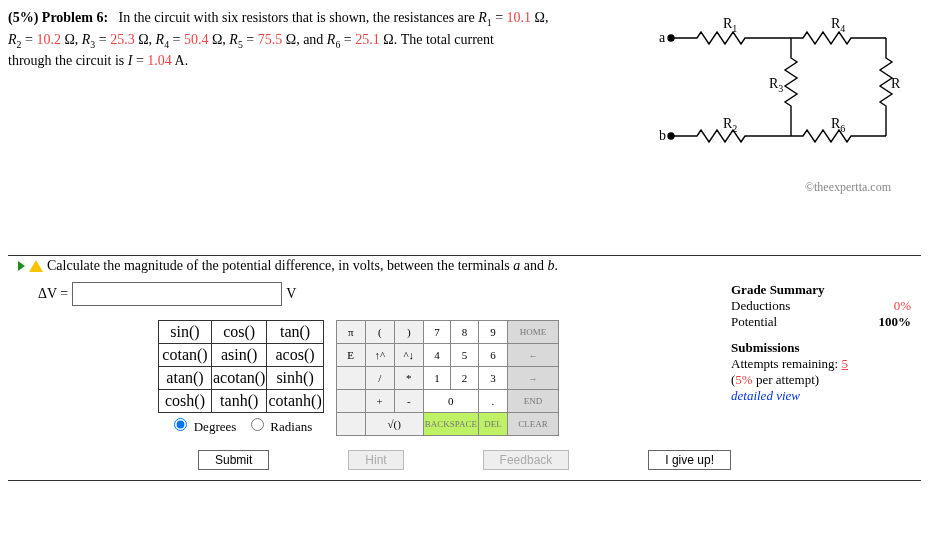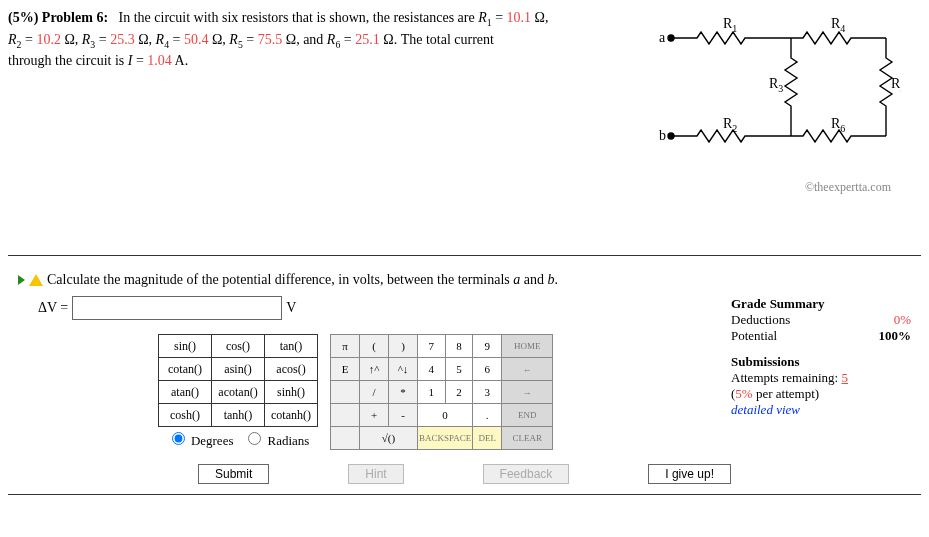--- a/index.html
+++ b/index.html
@@ -30,21 +30,21 @@
     font-size: 12px;
     text-align: right;
     margin-top: 8px;
     margin-right: 10px;
   }
   .part-panel {
     border: 1px solid #333;
     border-left: none;
     border-right: none;
     margin-top: 60px;
-    padding: 16px 10px 10px 10px;
+    padding: 2px 10px 10px 10px;
     display: flex;
   }
   .part-left { flex: 1; }
   .part-right {
     width: 180px;
     font-size: 13px;
     padding-top: 24px;
   }
   .question-row { display: flex; align-items: center; gap: 4px; }
   .tri-right {
@@ -74,21 +74,21 @@
     display: flex;
     gap: 12px;
     margin-left: 140px;
   }
   table.calc {
     border-collapse: collapse;
   }
   table.calc td {
     border: 1px solid #333;
     text-align: center;
-    font-size: 12px;
+    font-size: 16px;
     background: #fff;
     height: 20px;
     min-width: 50px;
     cursor: pointer;
   }
   table.pad {
     border-collapse: collapse;
   }
   table.pad td {
     border: 1px solid #888;
@@ -96,21 +96,21 @@
     font-size: 11px;
     background: #f0f0f0;
     height: 20px;
     width: 26px;
     cursor: pointer;
   }
   table.pad td.num {
     background: #fff;
     width: 22px;
   }
-  table.pad td.wide2 { background: #fef9c3; font-size: 9px; color:#777; }
+  table.pad td.wide2 { background: #bef264; font-size: 9px; color:#777; }
   table.pad td.wide { background: #d9d9d9; font-size: 9px; color:#777; width:48px }
   .mode-row {
     text-align: center;
     font-size: 13px;
     margin-top: 2px;
   }
   .btn-row {
     margin-top: 14px;
     margin-left: 180px;
     display: flex;

